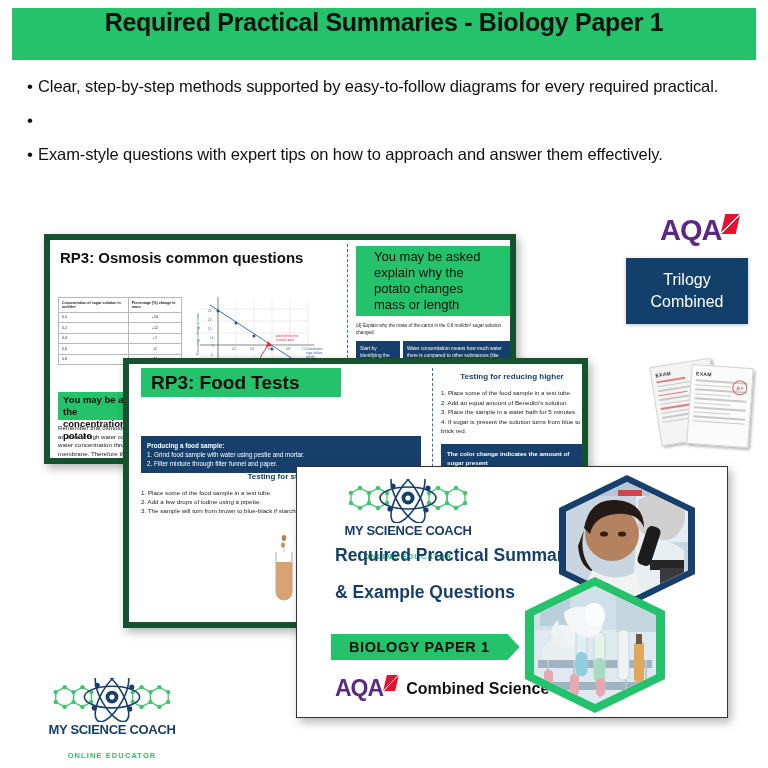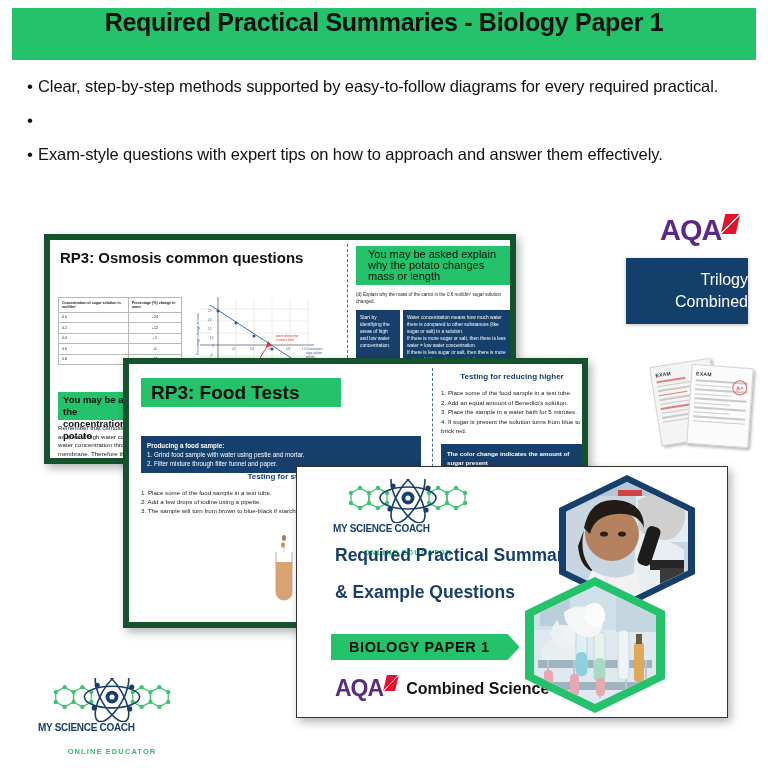--- a/index.html
+++ b/index.html
@@ -57,21 +57,21 @@
     position: absolute; left: 660px; top: 216px;
   }
   .aqa-right .aqa-word { font-size: 29px; line-height: 29px; }
   .aqa-right .aqa-mark { width: 15px; height: 20px; margin-left: 2px; margin-top: -2px; }
 
   .trilogy-box {
     position: absolute; left: 626px; top: 258px;
     width: 122px; height: 66px;
     background: #133f6b;
     display: flex; flex-direction: column;
-    align-items: flex-end; justify-content: center;
+    align-items: center; justify-content: center;
     box-shadow: 0 1px 4px rgba(0,0,0,.25);
   }
   .trilogy-box span { color: #ffffff; font-size: 16px; line-height: 22px; }
 
   
   .exam-thumbs { position: absolute; left: 655px; top: 358px; width: 110px; height: 90px; }
   .exam-sheet {
     position: absolute; width: 62px; height: 80px;
     background: #f4f4f4; border: 1px solid #d4d4d4;
     box-shadow: 2px 2px 3px rgba(0,0,0,.28);
@@ -122,32 +122,32 @@
   .osm-note { position: absolute; left: 8px; top: 152px; width: 160px; }
   .osm-note .green-band { width: 150px; height: 28px; padding: 2px 5px; font-size: 9.5px; line-height: 12px; display:block; }
   .osm-para { font-size: 6.2px; line-height: 8.6px; color: #222; margin-top: 4px; width: 152px; }
 
   .osm-divider {
     position: absolute; left: 297px; top: 4px; bottom: 4px;
     border-left: 1.5px dashed #3a6ea8;
   }
   .osm-right { position: absolute; left: 306px; top: 6px; width: 158px; }
   .osm-right .green-band {
-    width: 100%; padding: 3px 12px; font-size: 11px; line-height: 11px;
+    width: 100%; padding: 3px 18px; font-size: 13px; line-height: 16px;
     font-weight: normal; display: block;
   }
   .osm-q { font-size: 4.6px; color: #222; margin-top: 6px; line-height: 7px; }
   .osm-blue-wrap { display: flex; margin-top: 5px; gap: 3px; }
   .osm-blue-left { width: 44px; padding: 4px; font-size: 4.8px; line-height: 7px; }
   .osm-blue-right { flex: 1; padding: 4px; font-size: 4.8px; line-height: 7px; }
 
   
   #card-food { left: 123px; top: 358px; width: 465px; height: 270px; }
   .ft-green {
-    position: absolute; left: 12px; top: 14px;
+    position: absolute; left: 12px; top: 4px;
     width: 200px; height: 29px; padding-left: 10px; font-size: 19px;
   }
   .ft-aim { position: absolute; left: 12px; top: 44px; width: 275px; font-size: 9px; line-height: 12.5px; color: #111; }
   .ft-navy1 { position: absolute; left: 12px; top: 72px; width: 280px; padding: 5px 6px; font-size: 6.3px; line-height: 9px; }
   .ft-starch-h { position: absolute; left: 12px; top: 108px; width: 280px; text-align: center; font-size: 8px; font-weight: bold; color: #173f6b; }
   .ft-starch-steps { position: absolute; left: 12px; top: 124px; width: 280px; font-size: 6.2px; line-height: 9px; color: #222; }
   .ft-tubes { position: absolute; left: 138px; top: 168px; width: 90px; height: 70px; }
 
   .ft-divider { position: absolute; left: 303px; top: 4px; bottom: 4px; border-left: 1.5px dashed #3a6ea8; }
   .ft-right { position: absolute; left: 312px; top: 8px; width: 142px; }
@@ -190,21 +190,21 @@
   #hex-tubes .hex-inner {
     position: absolute; left: 9px; top: 9px; right: 9px; bottom: 9px;
     clip-path: polygon(50% 0%, 100% 25%, 100% 75%, 50% 100%, 0% 75%, 0% 25%);
     overflow: hidden;
   }
 
   
   .bottom-logo { position: absolute; left: 38px; top: 678px; width: 148px; }
 
   
-  .brand-name { font-size: 10px; font-weight: bold; color: #173f6b; letter-spacing: -0.3px; }
+  .brand-name { font-size: 13px; font-weight: bold; color: #173f6b; letter-spacing: -0.3px; text-align: center; }
   .brand-sub { font-size: 7.5px; font-weight: bold; color: #2fbf6b; letter-spacing: 1.1px; text-align: center; margin-top: 14px; }
   .brand-mark { display: block; margin: 0 auto; }
 </style>
 </head>
 <body>
 
 <div class="header-banner">
   <div class="header-title">Required Practical Summaries - Biology Paper 1</div>
 </div>
 

